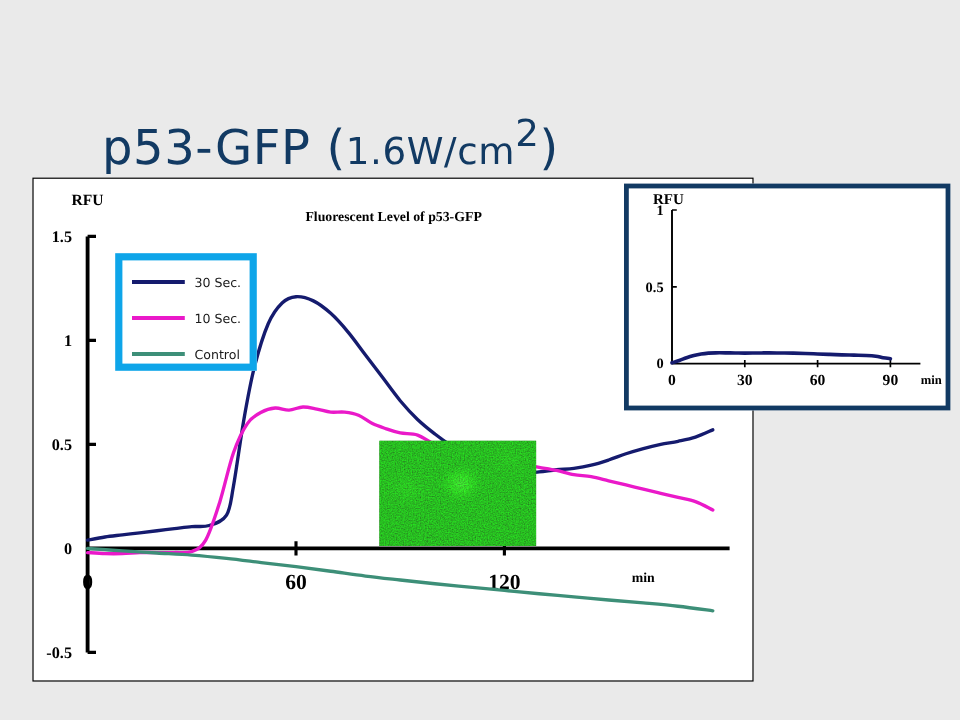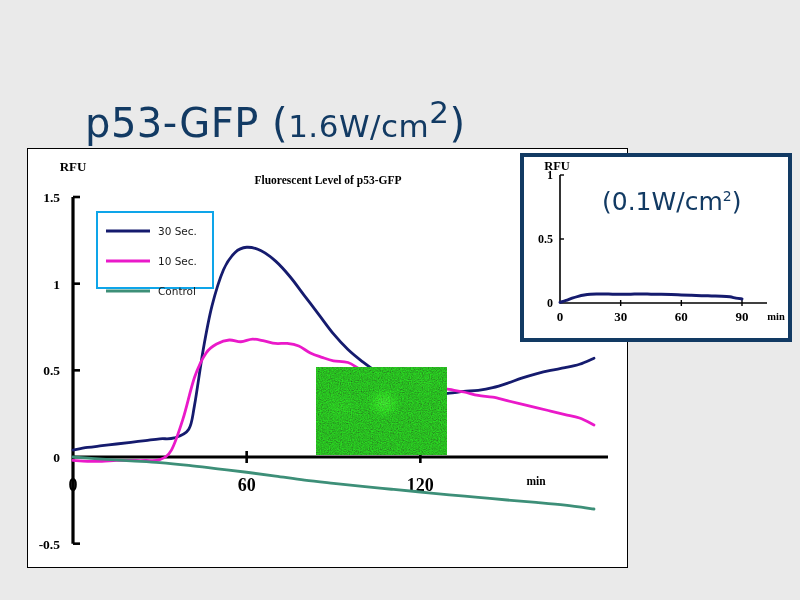--- a/index.html
+++ b/index.html
@@ -155,39 +155,36 @@
           </filter>
         </defs>
         <rect width="131" height="88" fill="#053d03"></rect>
         <ellipse cx="24" cy="40" rx="26" ry="20" fill="url(#hz1)" opacity="0.75"></ellipse>
         <ellipse cx="108" cy="16" rx="22" ry="14" fill="url(#hz1)" opacity="0.5"></ellipse>
         <ellipse cx="68" cy="36" rx="19" ry="17" fill="url(#nuc1)"></ellipse>
         <rect width="131" height="88" filter="url(#grain1)" opacity="0.85"></rect>
       </svg>
     </div>
 
-    <div id="legend-box" style="position:absolute;left:68px;top:62px;width:118px;height:78px;
-         background:#fff;border:2px solid #0ea5e9;box-sizing:border-box;">
+    <div id="legend-box" style="position:absolute;left:68px;top:62px;width:118px;height:98px;
+         background:#fff;border:6px solid #0ea5e9;box-sizing:border-box;">
       <svg width="116" height="96" viewBox="0 0 116 96">
         <g id="legend-g">
             <line x1="8" y1="18" x2="52" y2="18" stroke="#151b6e" stroke-width="3.2"></line>
             <text x="60" y="22" class="legend-label">30 Sec.</text>
             <line x1="8" y1="48" x2="52" y2="48" stroke="#ea19c9" stroke-width="3.2"></line>
             <text x="60" y="52" class="legend-label">10 Sec.</text>
             <line x1="8" y1="78" x2="52" y2="78" stroke="#3d8f78" stroke-width="3.2"></line>
             <text x="60" y="82" class="legend-label">Control</text>
           </g>
       </svg>
     </div>
   </div>
 
   <div id="inset-panel">
-    <div id="inset-title">
-      <span>(</span><span>0.1W/cm</span><sup>2</sup><span>)</span>
-    </div>
     <svg id="inset-svg" width="264" height="181" viewBox="0 0 264 181">
       <g id="inset-ylabel-g">
           <text x="33" y="13" text-anchor="middle" class="inset-text" font-size="12.5">RFU</text>
         </g>
       <g id="inset-axes-g">
           <line x1="36" y1="18" x2="36" y2="146" stroke="#000" stroke-width="1.6"></line>
           <line x1="36" y1="146" x2="243" y2="146" stroke="#000" stroke-width="1.3"></line>
         </g>
       <g id="inset-ticks-g">
           <line x1="36" y1="18" x2="40" y2="18" stroke="#000" stroke-width="1.4"></line>

